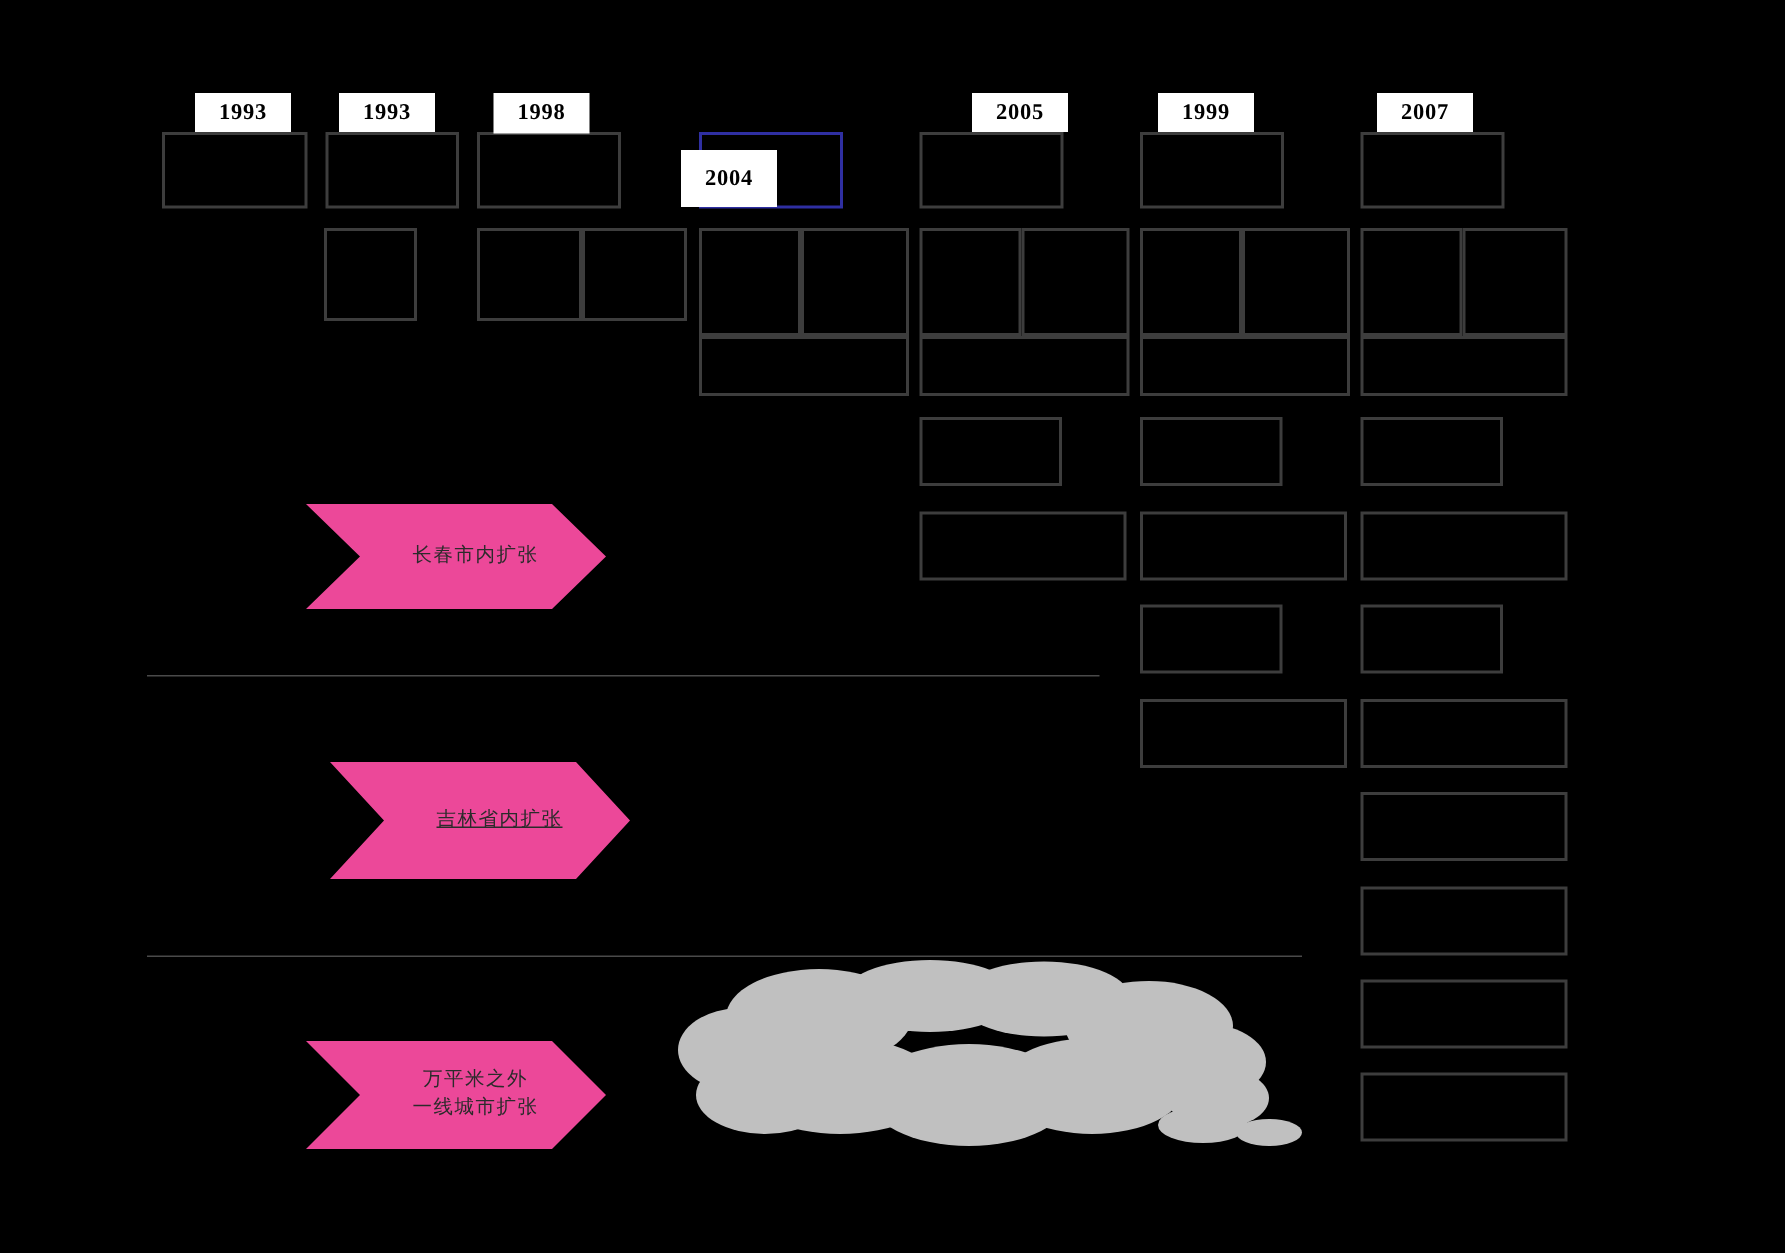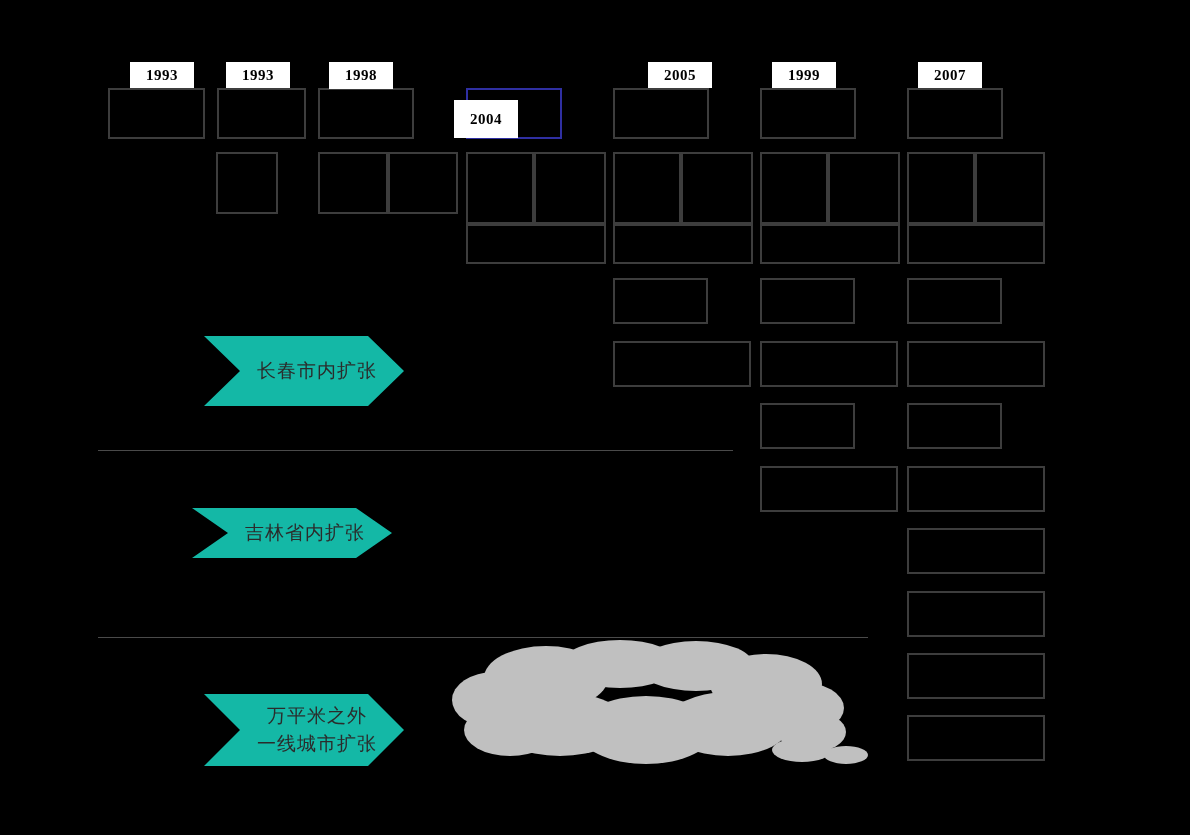--- a/index.html
+++ b/index.html
@@ -52,28 +52,28 @@
   .divider {
     position: absolute;
     height: 0;
     border-top: 1px solid #4a4a4a;
     z-index: 2;
   }
 
   
   .banner {
     position: absolute;
-    background: #14b8a6;
+    background: #ec4899;
     color: #2b2b2b;
     display: flex;
     align-items: center;
     justify-content: center;
     text-align: center;
     font-family: "DejaVu Sans", sans-serif;
-    font-size: 19px;
+    font-size: 13px;
     line-height: 1.45;
     letter-spacing: 1px;
     clip-path: polygon(0% 0%, 82% 0%, 100% 50%, 82% 100%, 0% 100%, 18% 50%);
     z-index: 4;
     padding-left: 26px;
     box-sizing: border-box;
   }
   .banner span { display: block; }
 
   
@@ -155,21 +155,21 @@
       <div class="year-chip" style="left: 772px; top: 62px; width: 64px; height: 26px;">1999</div>
       <div class="year-chip" style="left: 918px; top: 62px; width: 64px; height: 26px;">2007</div>
     </div>
 
   <div id="banners-layer">
       <div class="banner" style="left: 204px; top: 336px; width: 200px; height: 70px;">
         <div>
           <span>长春市内扩张</span>
         </div>
       </div>
-      <div class="banner" style="left: 192px; top: 508px; width: 200px; height: 50px;">
+      <div class="banner" style="left: 220px; top: 508px; width: 200px; height: 78px; text-decoration: underline;">
         <div>
           <span>吉林省内扩张</span>
         </div>
       </div>
       <div class="banner" style="left: 204px; top: 694px; width: 200px; height: 72px;">
         <div>
           <span>万平米之外</span>
           <span>一线城市扩张</span>
         </div>
       </div>

